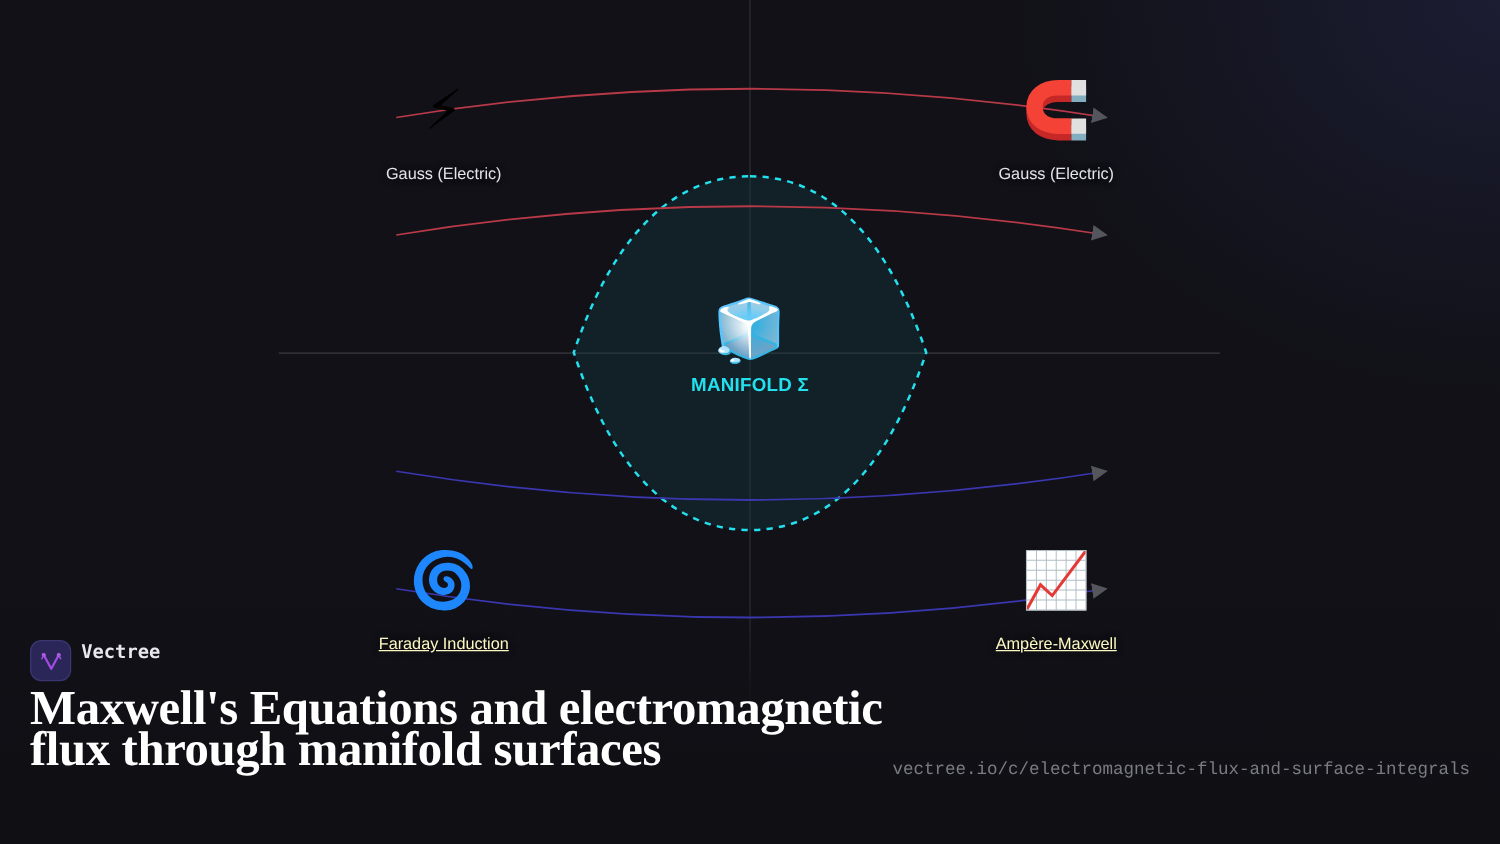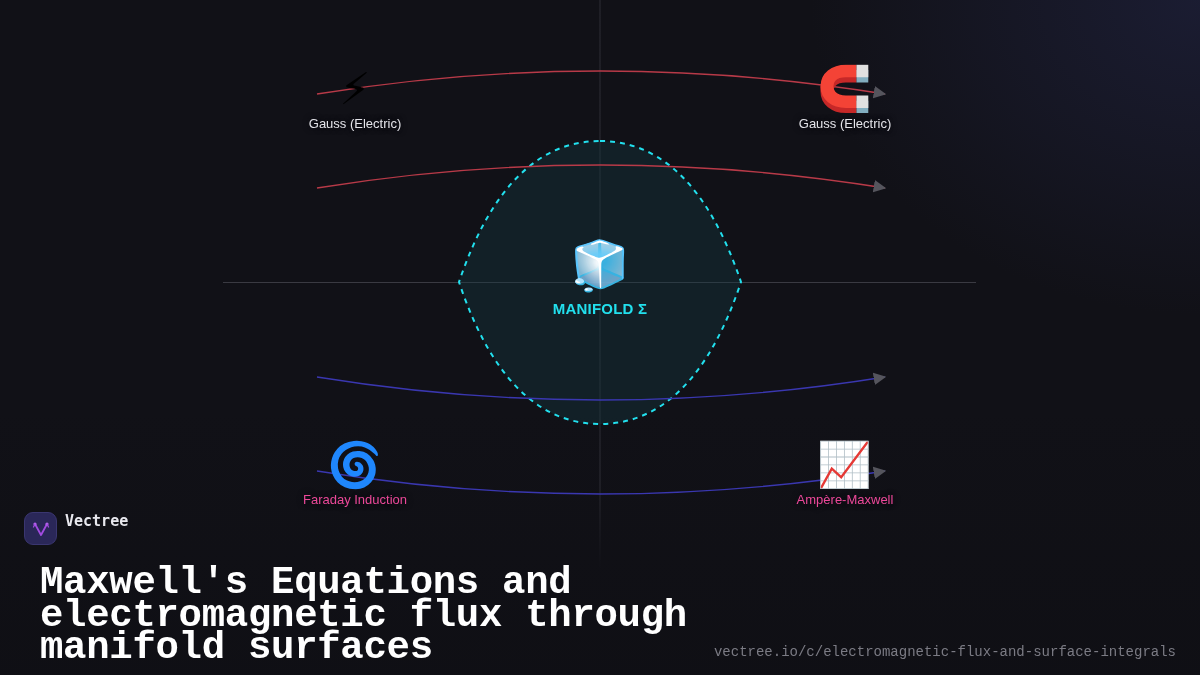--- a/index.html
+++ b/index.html
@@ -19,50 +19,50 @@
     .node {
       position: absolute; transform: translateX(-50%);
       display: flex; flex-direction: column; align-items: center;
       white-space: nowrap;
     }
     .node .glyph {
       font-size: 44px; line-height: 50px; height: 50px;
       font-family: "DejaVu Sans", sans-serif;
     }
     .node .label {
-      margin-top: 2px; font-size: 13px; color: #e4e4ea;
+      margin-top: 17px; font-size: 13px; color: #e4e4ea;
       text-shadow: 0 0 6px #111117, 0 0 3px #111117;
     }
-    .node.lower .label { color: #ec4899; }
+    .node.lower .label { color: #fef9c3; text-decoration: underline; }
     .center-node {
       position: absolute; left: 600px; top: 236px; transform: translateX(-50%);
       display: flex; flex-direction: column; align-items: center;
     }
     .center-node .glyph { font-size: 48px; line-height: 58px; height: 58px; font-family: "DejaVu Sans", sans-serif; }
     .center-node .label {
       margin-top: 6px; font-size: 15px; font-weight: bold; color: #22e0ee; letter-spacing: 0.2px; text-align: right;
     }
     .brand {
       position: absolute; left: 24px; top: 512px; display: flex; align-items: flex-start; gap: 8px;
     }
     .brand-logo {
       width: 33px; height: 33px; border-radius: 9px;
       background: #2a2758; border: 1px solid #3a3670;
       display: flex; align-items: center; justify-content: center; box-sizing: border-box;
     }
     .brand-name {
       font-family: "DejaVu Sans Mono", monospace; font-weight: bold; font-size: 15px; color: #e8e8ee;
     }
     .title {
-      position: absolute; left: 24px; top: 551px; width: 700px; margin: 16px;
-      font-family: Liberation Mono, monospace; font-weight: bold;
+      position: absolute; left: 24px; top: 551px; width: 700px; margin: 0;
+      font-family: Liberation Serif, serif; font-weight: bold;
       font-size: 39px; line-height: 32.5px; color: #ffffff; letter-spacing: -0.3px;
     }
     .url {
-      position: absolute; right: 24px; top: 644px;
+      position: absolute; right: 24px; top: 608px;
       font-family: "Liberation Mono", monospace; font-size: 14px; color: #7b7b84;
     }
   </style>
 </head>
 <body>
 
 <div class="bg-glow"></div>
 
 <svg class="diagram" width="1200" height="675" viewBox="0 0 1200 675">
   <defs>

